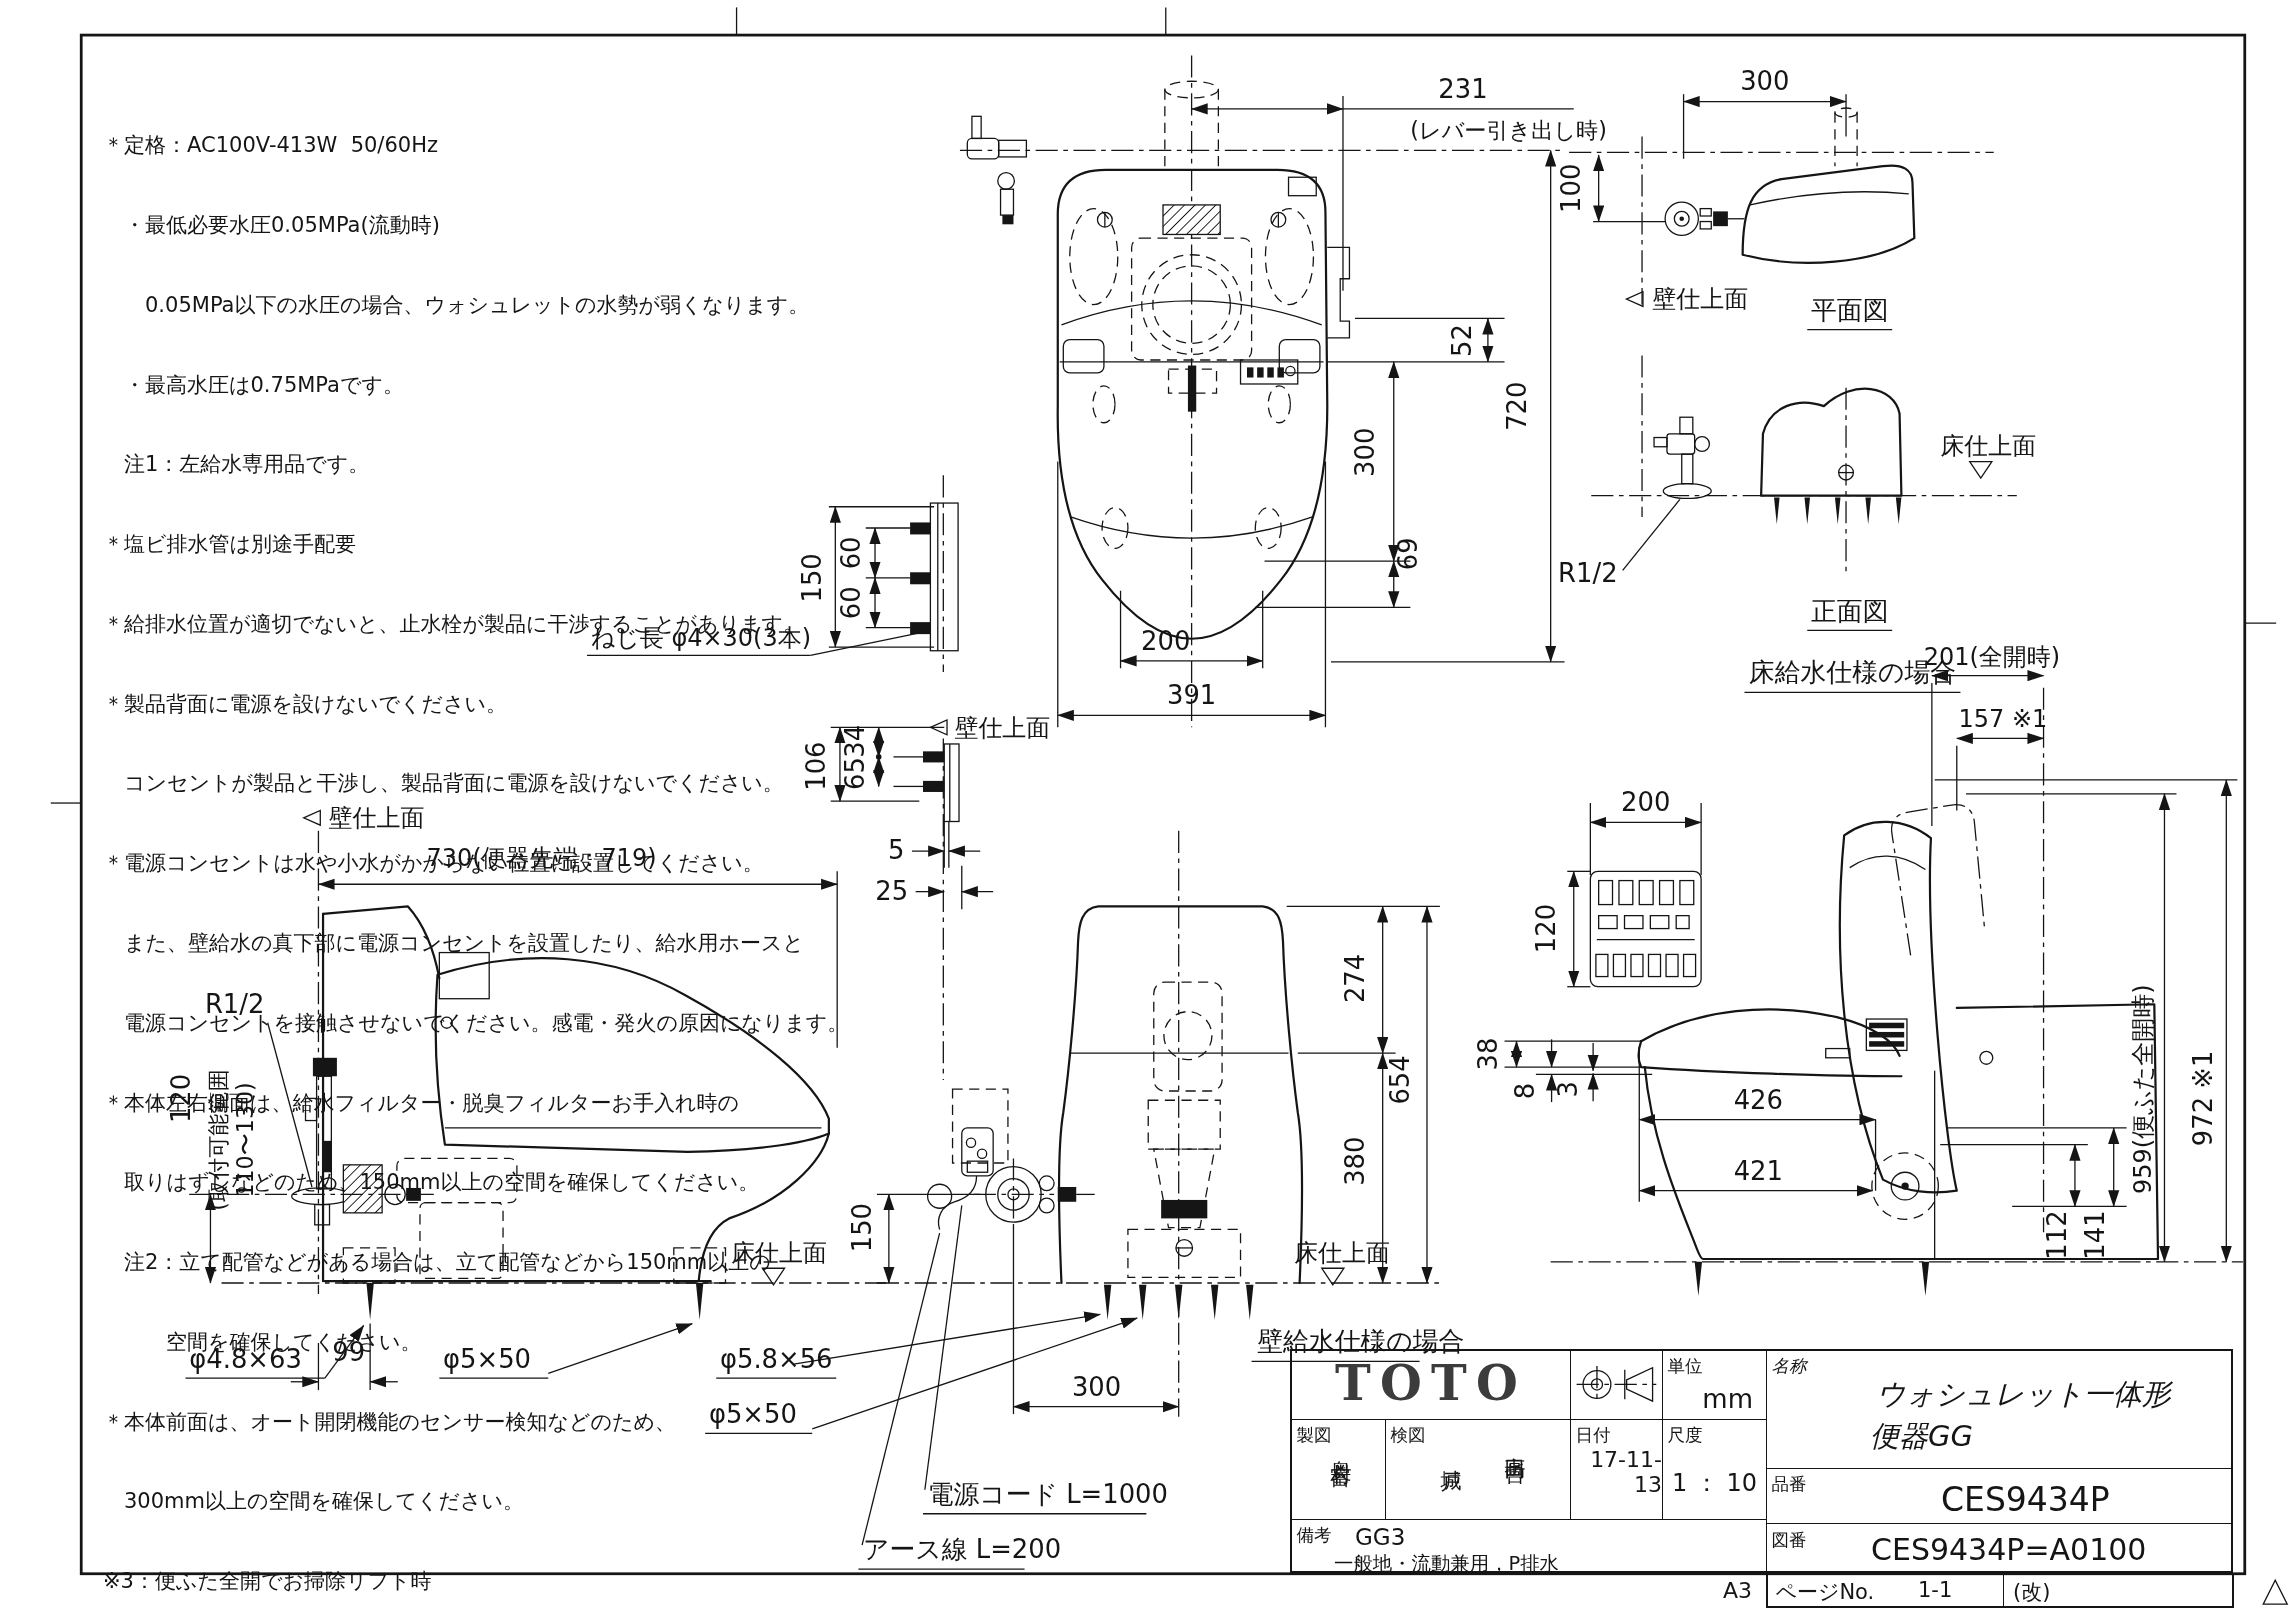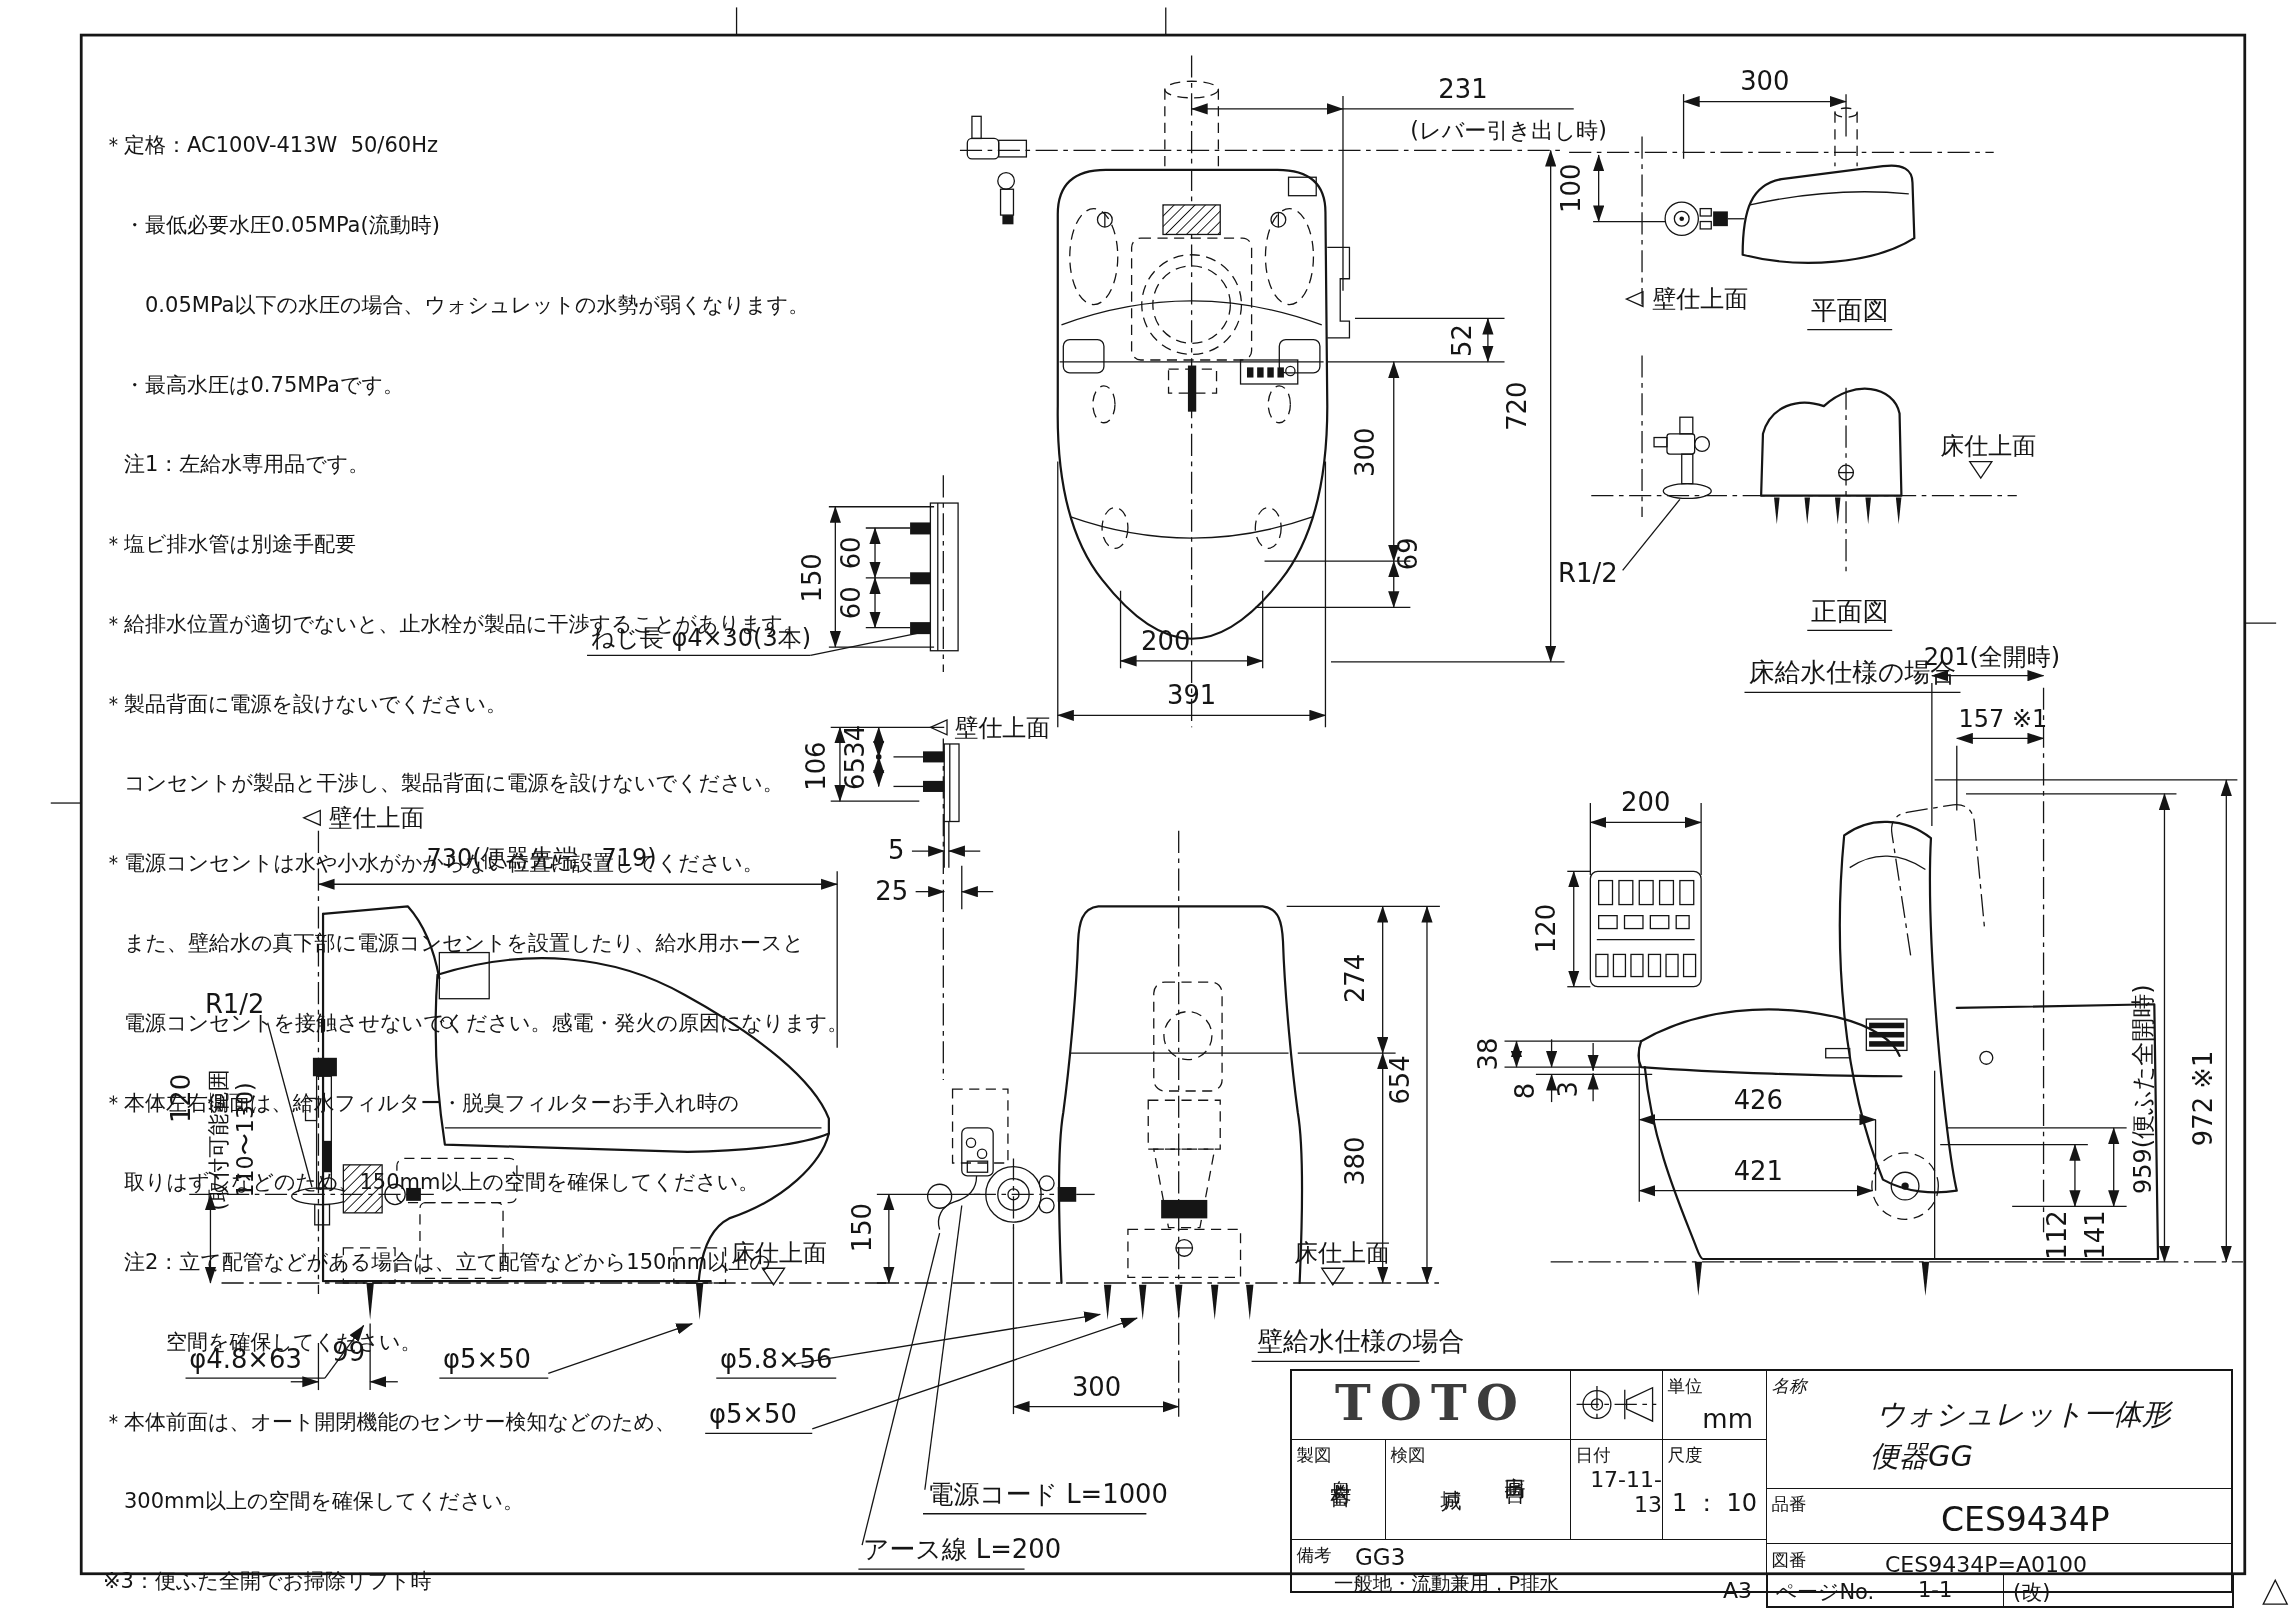--- a/index.html
+++ b/index.html
@@ -8,21 +8,21 @@
   .page svg{position:absolute;left:0;top:0;}
   svg text{fill:#151515;font-family:"DejaVu Sans","Liberation Sans",sans-serif;}.t24{font-size:24px}.t26{font-size:26px}.t28{font-size:28px}
   .ol{fill:none;stroke:#151515;stroke-width:2.4;stroke-linejoin:round;stroke-linecap:round}
   .th{fill:none;stroke:#151515;stroke-width:1.4}
   .da{stroke-dasharray:11 7}
   .dd{stroke-dasharray:24 6 5 6}
   .blk{fill:#151515;stroke:none}
   .notes{position:absolute;left:103px;top:79px;font-size:21px;line-height:26.6px;white-space:pre;color:#151515;}
   
   .tblock{position:absolute;left:1290px;top:1349px;width:943px;height:224px;
-          border:2.8px solid #151515;box-sizing:border-box;margin-top:20px;}
+          border:2.8px solid #151515;box-sizing:border-box;}
   .cell{position:absolute;box-sizing:border-box;}
   .br{border-right:1.8px solid #151515}.bb{border-bottom:1.8px solid #151515}
   .cl{position:absolute;left:4.6px;top:2.8px;font-size:17.5px;}
   .vtext{writing-mode:vertical-rl;text-orientation:upright;letter-spacing:2.8px;font-size:21px;}
   .logo{font-family:"DejaVu Serif","Liberation Serif",serif;font-weight:bold;font-size:48px;
         letter-spacing:9.2px;color:#3c3c3c;text-align:center;line-height:65px;}
   .hang{position:absolute;left:1766px;top:1574px;width:468px;height:34px;
         border:2.3px solid #151515;border-top:none;box-sizing:border-box;font-size:21px;}
   .a3{position:absolute;left:1652px;top:1578px;width:100px;text-align:right;font-size:22px;}
 </style>
@@ -528,21 +528,21 @@
     <span class="cl">名称</span>
     <div style="position:absolute;left:109px;top:24px;font-size:29px;">ウォシュレット一体形</div>
     <div style="position:absolute;left:103px;top:66px;font-size:29px;">便器GG</div>
   </div>
   <div class="cell bb" style="left:475px;top:118px;width:465px;height:55px;">
     <span class="cl">品番</span>
     <div style="position:absolute;left:174px;top:11px;font-size:33px;">CES9434P</div>
   </div>
   <div class="cell" style="left:475px;top:174px;width:465px;height:48px;">
     <span class="cl">図番</span>
-    <div style="position:absolute;left:118px;top:7.4px;font-size:22px;">CES9434P=A0100</div>
+    <div style="position:absolute;left:104px;top:7.4px;font-size:30px;">CES9434P=A0100</div>
   </div>
 </div>
 
 <div class="hang">
   <span style="position:absolute;left:7.4px;top:3.7px;">ページNo.</span>
   <span style="position:absolute;left:150px;top:3.7px;">1-1</span>
   <span style="position:absolute;left:235px;top:0;height:100%;border-left:1.8px solid #151515;"></span>
   <span style="position:absolute;left:245px;top:3.7px;">(改)</span>
 </div>
 <div class="a3">A3</div>

